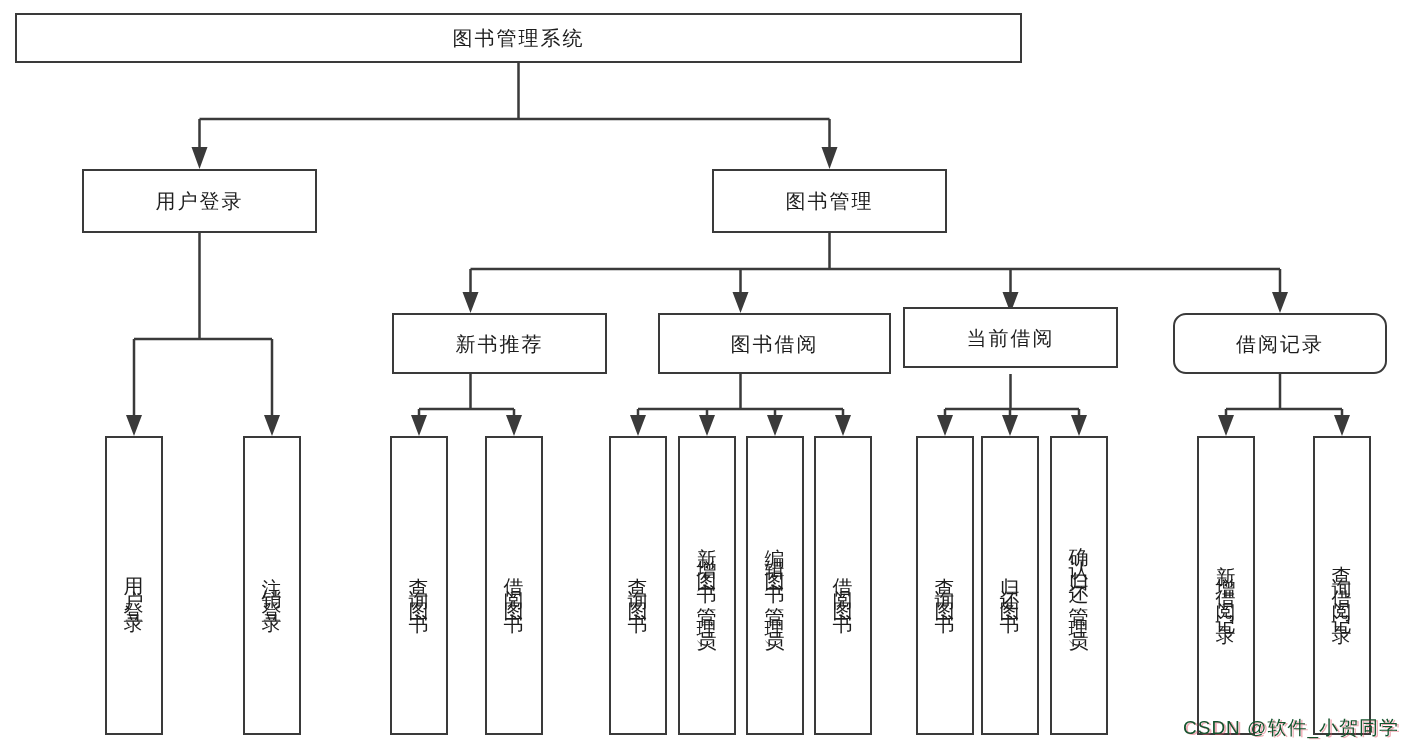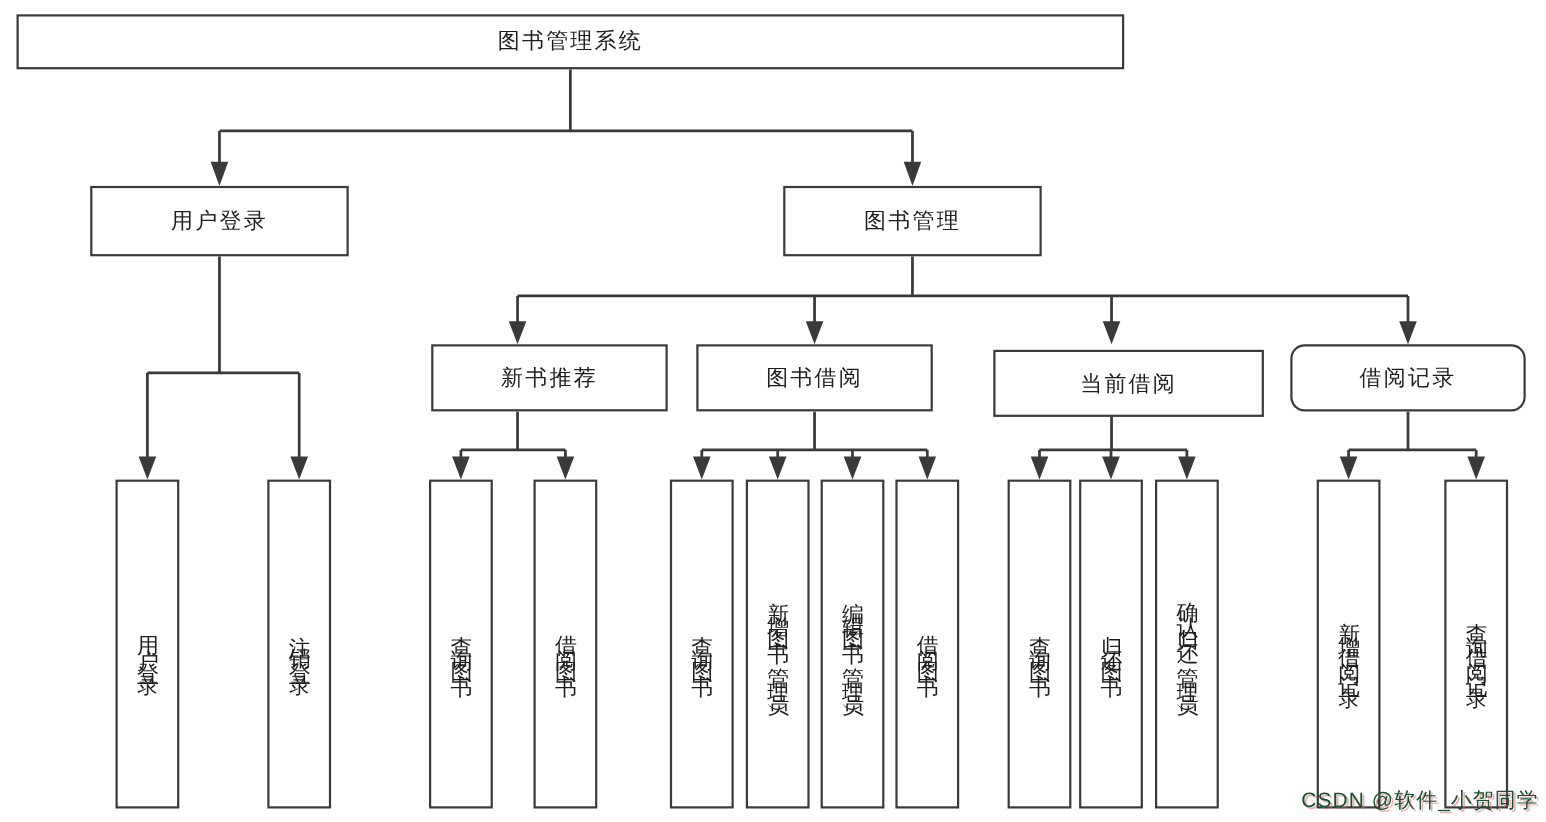--- a/index.html
+++ b/index.html
@@ -51,22 +51,22 @@
       M1071 415 H1087 L1079 436 Z  M1218 415 H1234 L1226 436 Z
       M1334 415 H1350 L1342 436 Z"></path>
   </svg>
 
   <div class="box" style="left:15px;top:13px;width:1007px;height:50px;">图书管理系统</div>
 
   <div class="box" style="left:82px;top:169px;width:235px;height:64px;">用户登录</div>
   <div class="box" style="left:712px;top:169px;width:235px;height:64px;">图书管理</div>
 
   <div class="box" style="left:363px;top:313px;width:215px;height:61px;margin-left:29px;">新书推荐</div>
-  <div class="box" style="left:633px;top:313px;width:215px;height:61px;">图书借阅</div>
-  <div class="box" style="left:903px;top:318px;width:246px;height:61px;">当前借阅</div>
+  <div class="box" style="left:658px;top:313px;width:233px;height:61px;">图书借阅</div>
+  <div class="box" style="left:903px;top:307px;width:215px;height:61px;">当前借阅</div>
   <div class="box" style="left:1173px;top:313px;width:214px;height:61px;border-radius:13px;">借阅记录</div>
 
   <div class="box leaf" style="left:105px;top:436px;width:58px;height:299px;">用户登录</div>
   <div class="box leaf" style="left:243px;top:436px;width:58px;height:299px;">注销登录</div>
 
   <div class="box leaf" style="left:390px;top:436px;width:58px;height:299px;">查询图书</div>
   <div class="box leaf" style="left:485px;top:436px;width:58px;height:299px;">借阅图书</div>
 
   <div class="box leaf" style="left:609px;top:436px;width:58px;height:299px;">查询图书</div>
   <div class="box leaf" style="left:678px;top:436px;width:58px;height:299px;">新增图书（管理员）</div>

